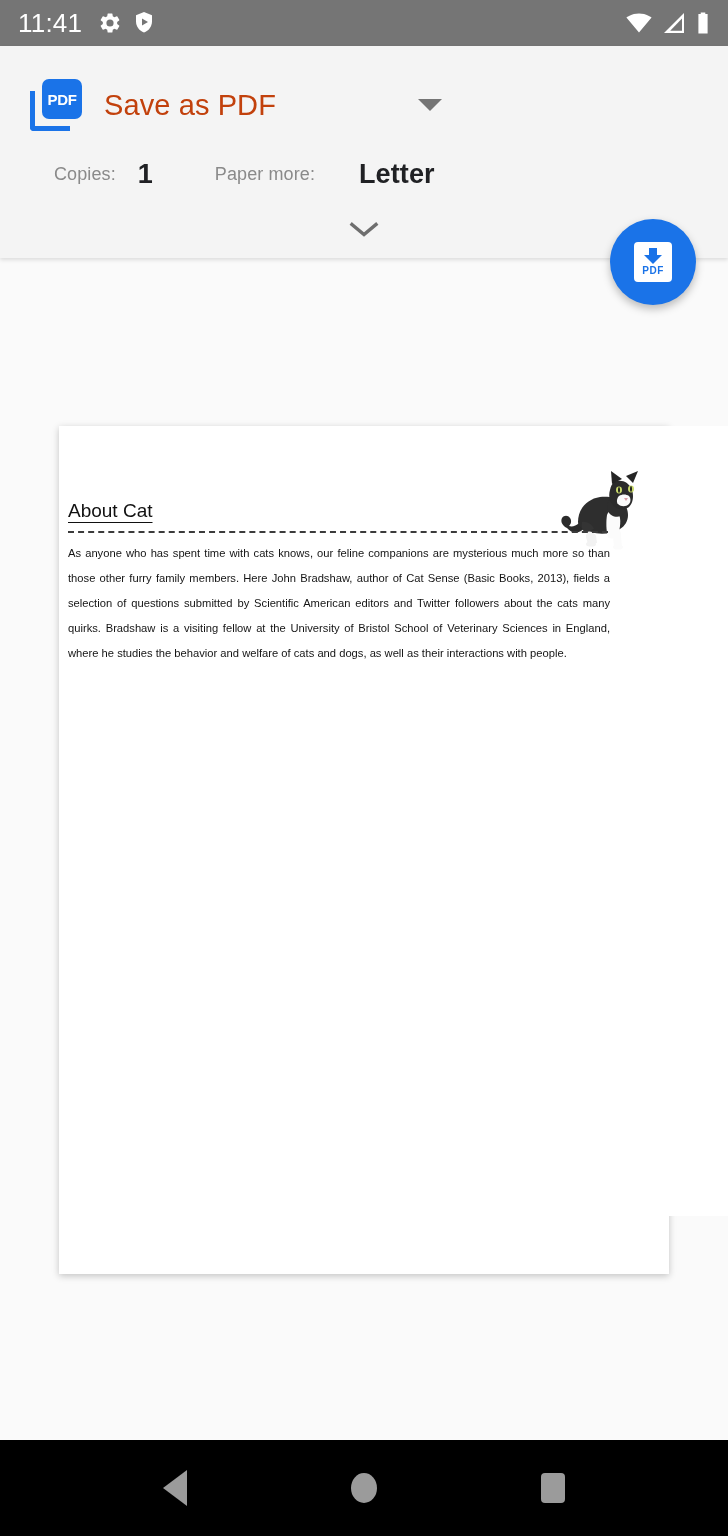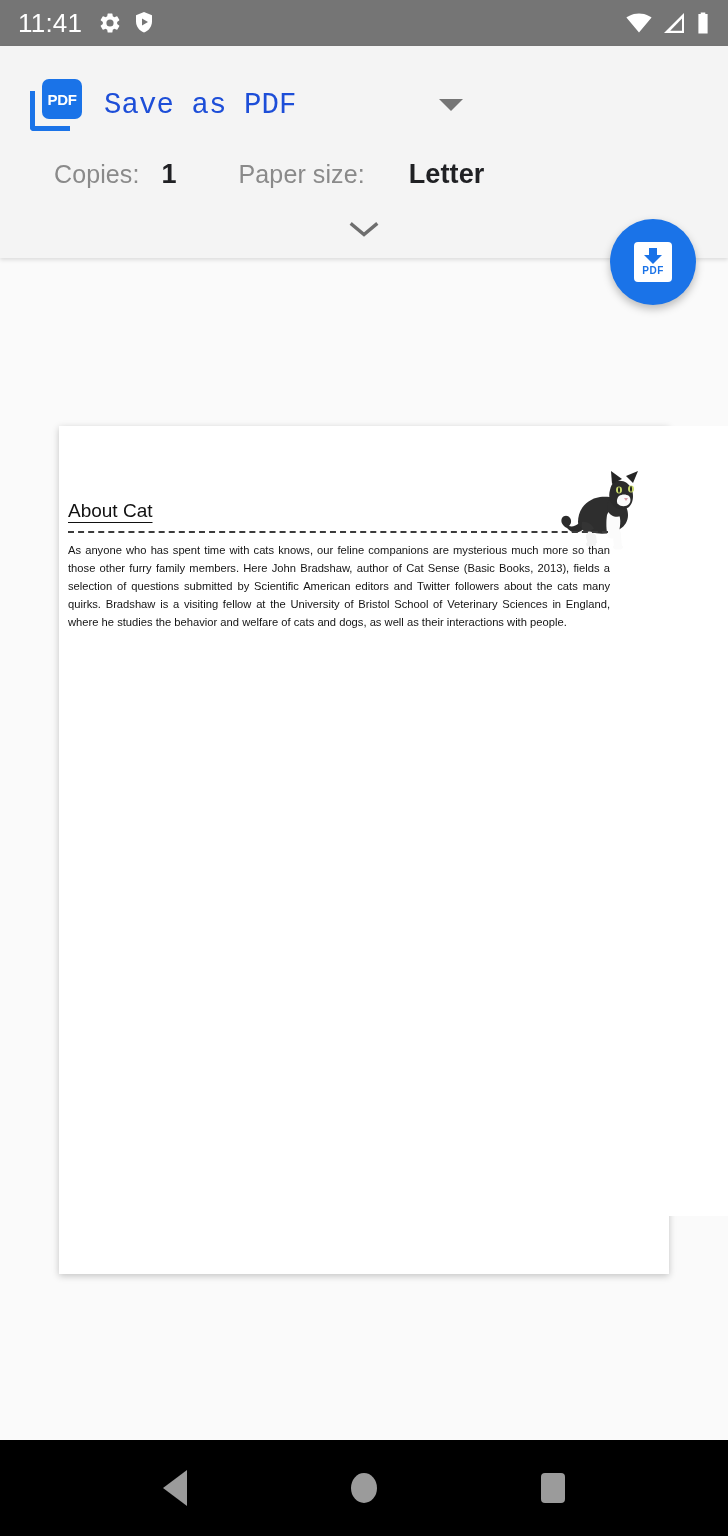--- a/index.html
+++ b/index.html
@@ -69,40 +69,39 @@
   }
   .pdf-front span {
     color: #ffffff;
     font-size: 15px;
     font-weight: bold;
     letter-spacing: -0.4px;
     font-family: "Liberation Sans", sans-serif;
   }
   .dest-name {
     font-size: 29px;
-    color: #1d4ed8;
+    color: #c2410c;
     letter-spacing: 0.1px;
-    font-family: Liberation Mono, monospace;
   }
   .dest-arrow {
     margin-left: 142px;
     width: 0; height: 0;
     border-left: 12px solid transparent;
     border-right: 12px solid transparent;
     border-top: 12px solid #757575;
   }
 
   .options-row {
     position: absolute; top: 98px; left: 0;
     width: 728px; height: 60px;
     display: flex; align-items: center;
     padding-left: 54px;
   }
   .opt-label {
-    font-size: 25px;
+    font-size: 18px;
     color: #8a8a8a;
     letter-spacing: 0.1px;
   }
   .opt-value {
     font-size: 27px;
     color: #202124;
     font-weight: bold;
     letter-spacing: 0.1px;
   }
   .copies-value { margin-left: 22px; }
@@ -195,21 +194,21 @@
   }
   .doc-divider {
     position: absolute; left: 9px; top: 105px;
     width: 540px; height: 0;
     border-top: 2px dashed #3b3b3b;
   }
   .doc-para {
     position: absolute; left: 9px; top: 115px;
     width: 542px;
     font-size: 11.2px;
-    line-height: 18px;
+    line-height: 25px;
     color: #141414;
     text-align: justify;
     font-family: "Liberation Sans", sans-serif;
   }
   .page-footer {
     position: absolute; left: 0; bottom: 0;
     width: 610px; height: 58px;
     background: #9e9e9e;
     display: flex; align-items: center; justify-content: center;
   }
@@ -301,21 +300,21 @@
           <span>PDF</span>
         </div>
       </div>
       <div class="dest-name">Save as PDF</div>
       <div class="dest-arrow"></div>
     </div>
 
     <div class="options-row">
       <span class="opt-label">Copies:</span>
       <span class="opt-value copies-value">1</span>
-      <span class="opt-label paper-label">Paper size:</span>
+      <span class="opt-label paper-label">Paper more:</span>
       <span class="opt-value paper-value">Letter</span>
     </div>
 
     <div class="expand-chevron">
       <span>
         <svg width="34" height="22" viewBox="0 0 34 22">
           <path fill="none" stroke="#6e6e6e" stroke-width="3.4" stroke-linecap="square" d="M5 6.5 17 16.5 29 6.5"></path>
         </svg>
       </span>
     </div>

